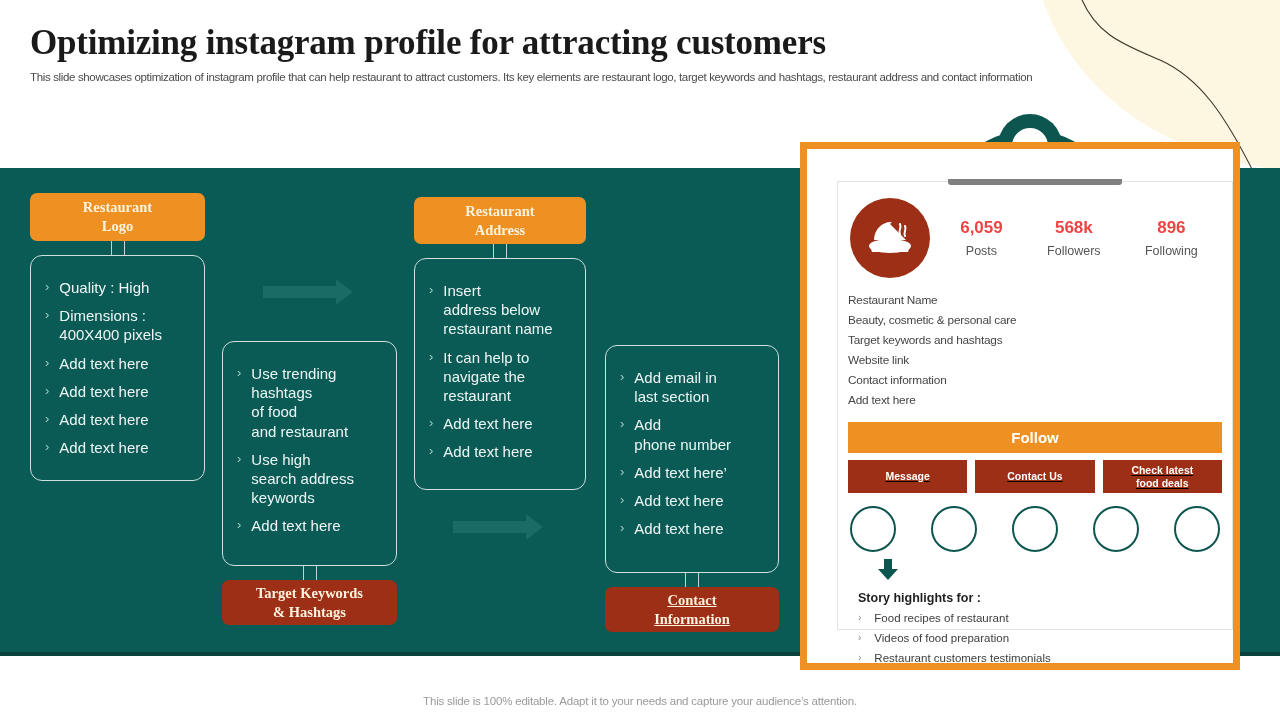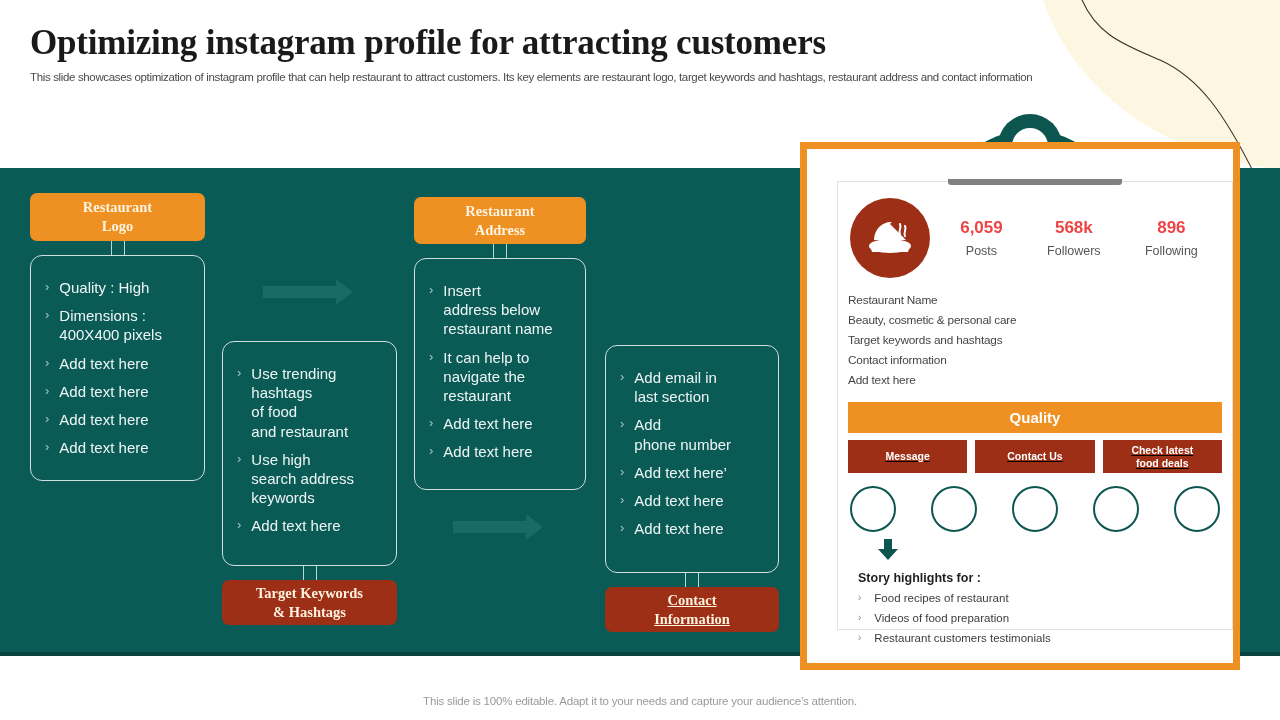--- a/index.html
+++ b/index.html
@@ -340,25 +340,26 @@
             <div class="num">896</div>
             <div class="lbl">Following</div>
           </div>
         </div>
       </div>
 
       <div class="bio">
         <div>Restaurant Name</div>
         <div>Beauty, cosmetic &amp; personal care</div>
         <div>Target keywords and hashtags</div>
+        <div>Website link</div>
         <div>Contact information</div>
         <div>Add text here</div>
       </div>
 
-      <div class="follow">Quality</div>
+      <div class="follow">Follow</div>
 
       <div class="btn-row">
         <div class="b">Message</div>
         <div class="b">Contact Us</div>
         <div class="b" style="white-space:pre-line">Check latest
 food deals</div>
       </div>
 
       <div class="circles">
         <div class="c"></div>

